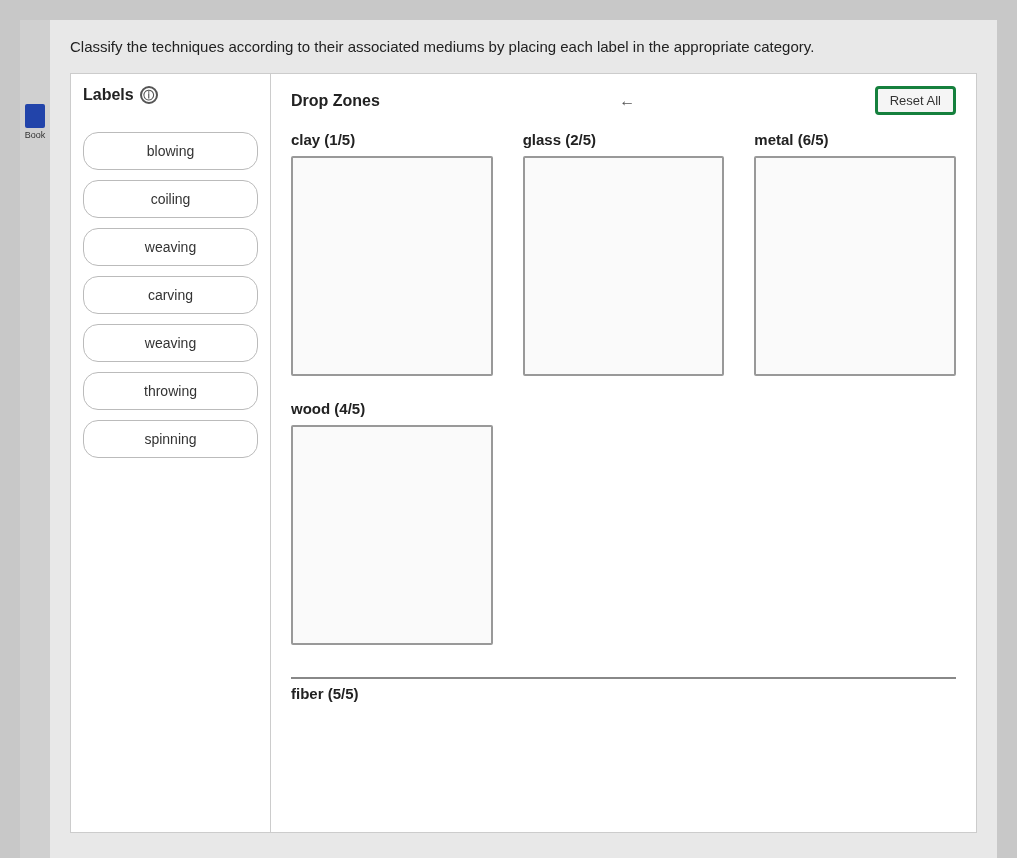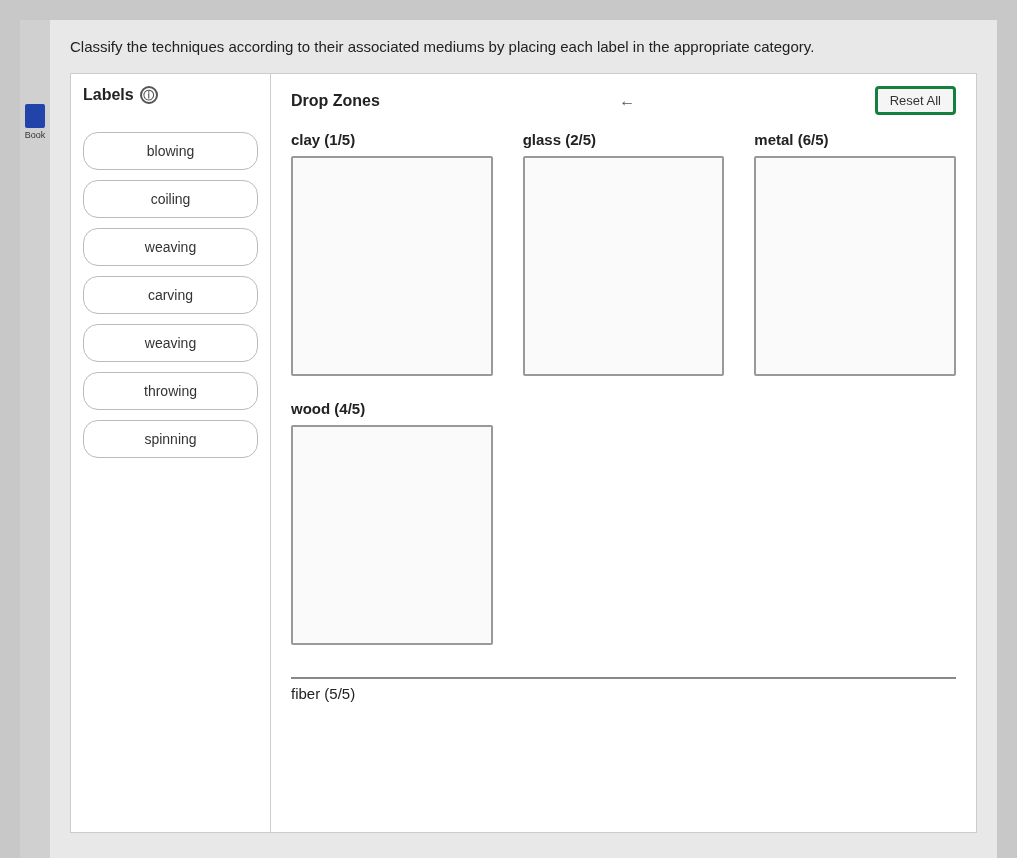--- a/index.html
+++ b/index.html
@@ -154,21 +154,21 @@
       border: 2px solid #999;
       border-radius: 2px;
       min-height: 220px;
       background: #fafafa;
     }
     .fiber-section {
       margin-top: 8px;
     }
     .fiber-label {
       font-size: 15px;
-      font-weight: 400;
+      font-weight: 700;
       color: #222;
       margin-top: 4px;
       border-top: 2px solid #888;
       padding-top: 6px;
     }
   </style>
 </head>
 <body>
 
 <div class="page-wrapper">

